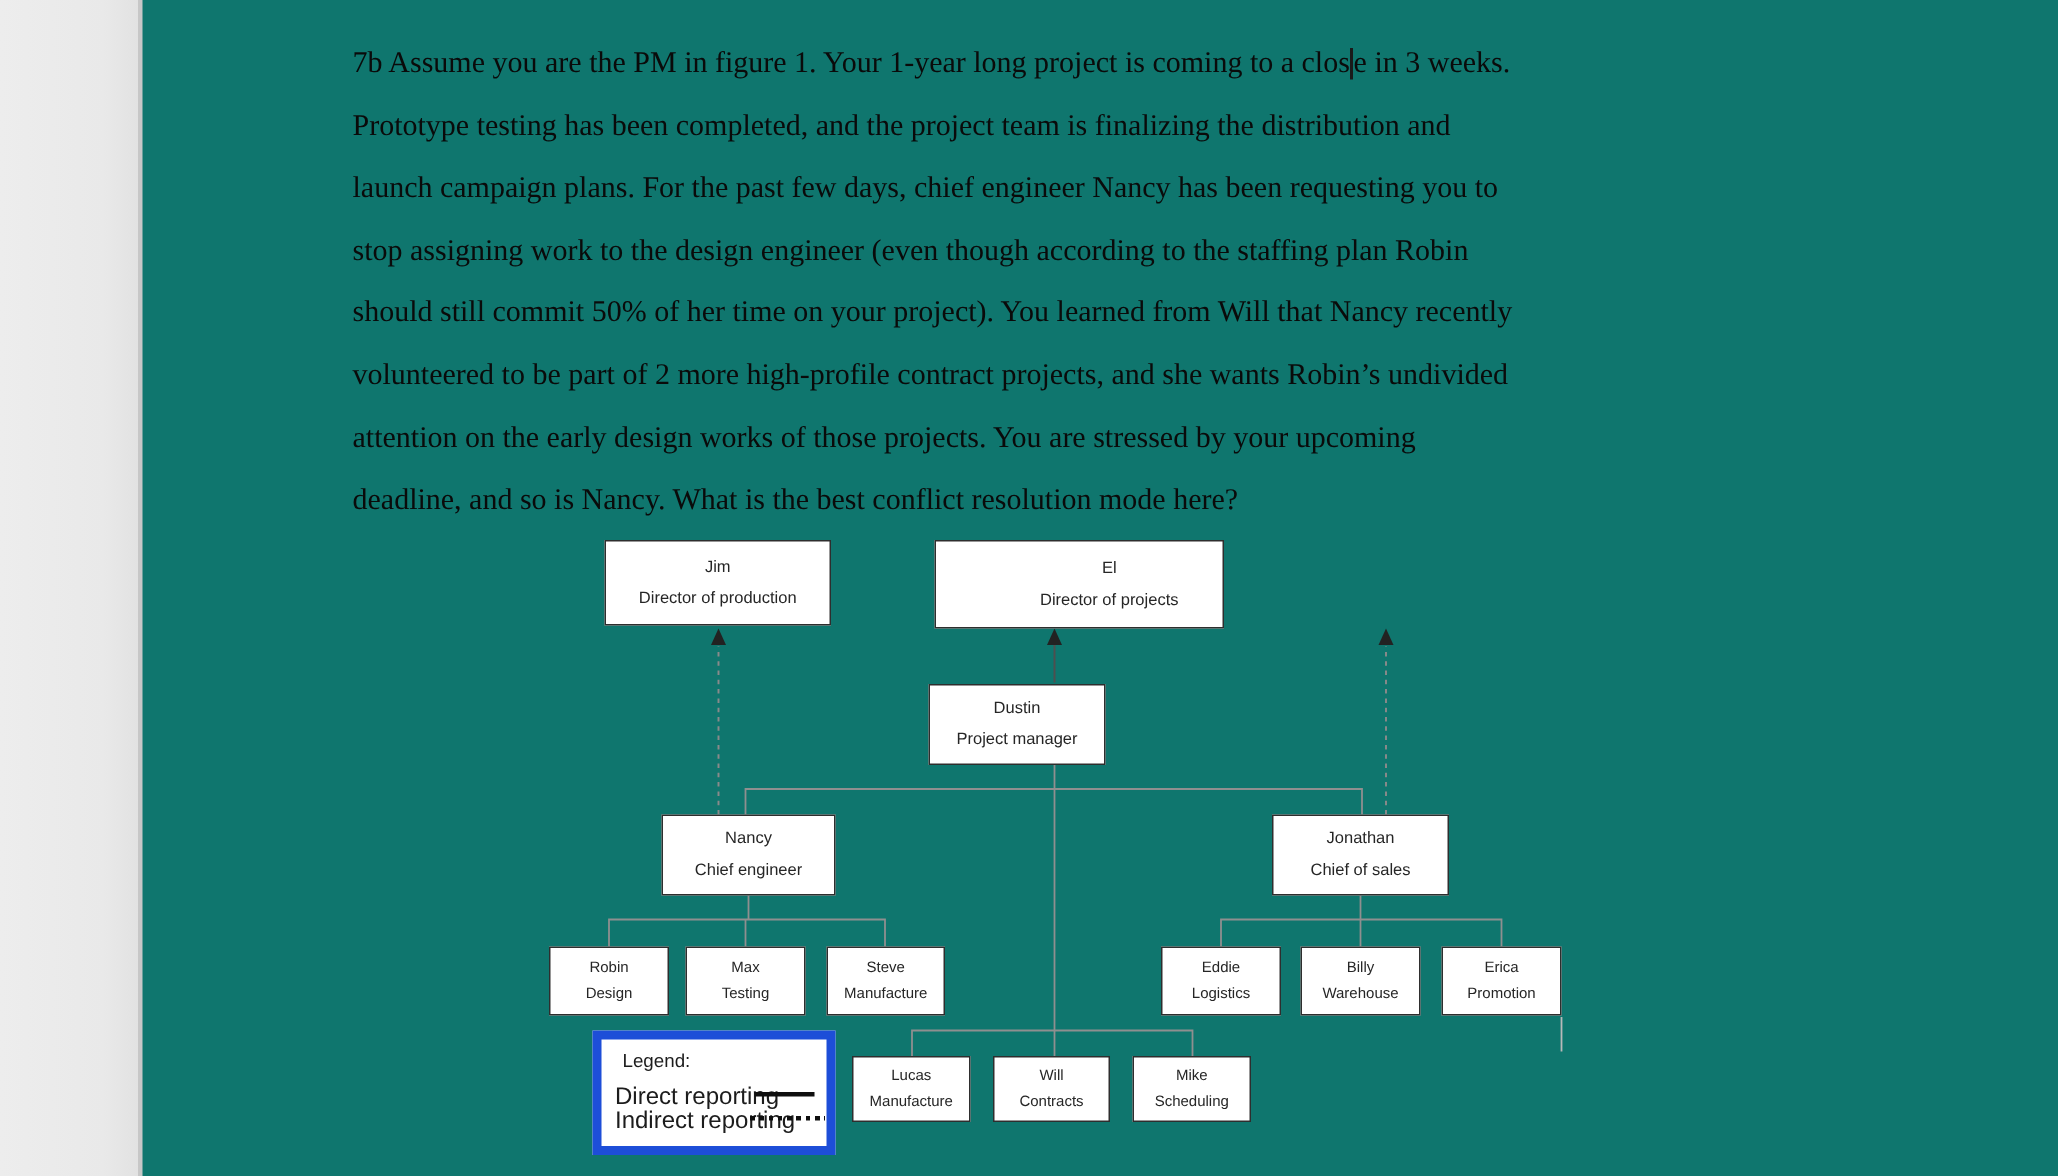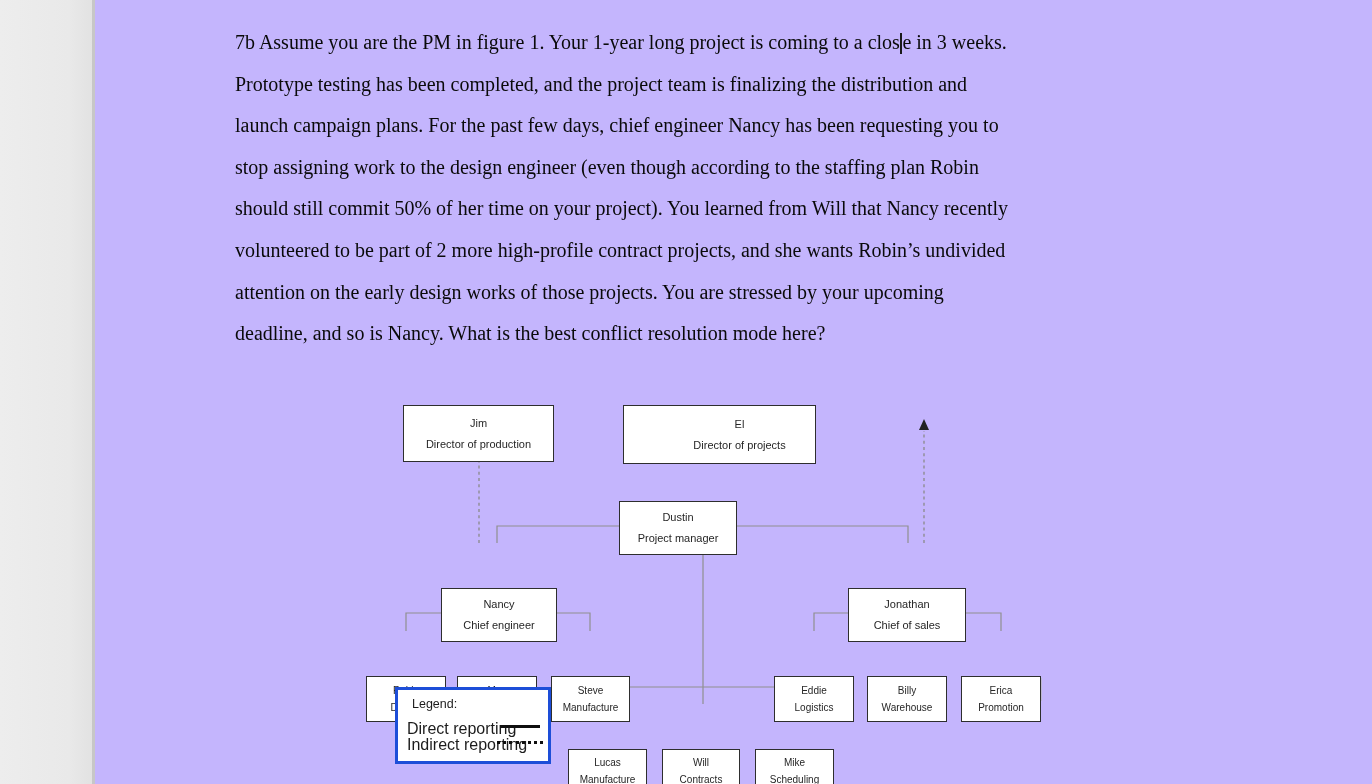--- a/index.html
+++ b/index.html
@@ -1,38 +1,38 @@
 <!DOCTYPE html>
 <html><head>
 <meta charset="utf-8">
 <style>
   html,body{margin:0;padding:0;}
-  .screen{position:relative;width:1372px;height:784px;background:#c4b5fd;overflow:hidden;
+  .screen{position:relative;width:1372px;height:784px;background:#0f766e;overflow:hidden;
           font-family:"Liberation Sans",sans-serif;}
   
   .gutter{position:absolute;left:0;top:0;width:92px;height:784px;
           background:linear-gradient(to right,#ededed 0%,#e9e9e9 75%,#e2e2e2 100%);
           border-right:3px solid #c7c7c7;}
   
   .textarea{position:absolute;left:235px;top:22px;width:960px;
             font-family:"Liberation Serif",serif;font-size:20px;color:#0a0a0a;}
   .tline{height:41.6px;line-height:41.6px;white-space:nowrap;}
   .caret{display:inline-block;width:1.5px;height:21px;background:#1a1a1a;
          vertical-align:middle;margin:0 0.5px;transform:translateY(-1px);}
   
   .figure{position:absolute;left:0;top:350px;width:1372px;height:434px;}
   .lines{position:absolute;left:0;top:-350px;width:1372px;height:784px;z-index:1;}
   .obox{position:absolute;z-index:2;background:#fff;border:1px solid #2e2e2e;
         display:flex;flex-direction:column;align-items:center;justify-content:center;
-        text-align:center;color:#262626;margin-top:45px;}
+        text-align:center;color:#262626;}
   .obox.big{font-size:11px;line-height:21px;}
   .obox.mid{font-size:11px;line-height:21px;}
   .obox.small{font-size:10px;line-height:17px;}
   .legend{position:absolute;z-index:2;left:395px;top:687px;width:150px;height:71px;
-          background:#fff;border:3px solid #1d4ed8;color:#1c1c1c;}
+          background:#fff;border:6px solid #1d4ed8;color:#1c1c1c;}
   .legend-title{position:absolute;left:14px;top:7px;font-size:12.5px;}
   .legend-label{position:absolute;font-size:16px;}
   .sample-solid{position:absolute;left:102px;top:35px;width:40px;height:3px;background:#0f0f0f;}
   .sample-dotted{position:absolute;left:99px;top:51px;width:50px;height:3px;
           background:repeating-linear-gradient(90deg,#0f0f0f 0 3px,transparent 3px 6.2px);}
 </style>
 </head>
 <body>
 
 <div class="screen">

